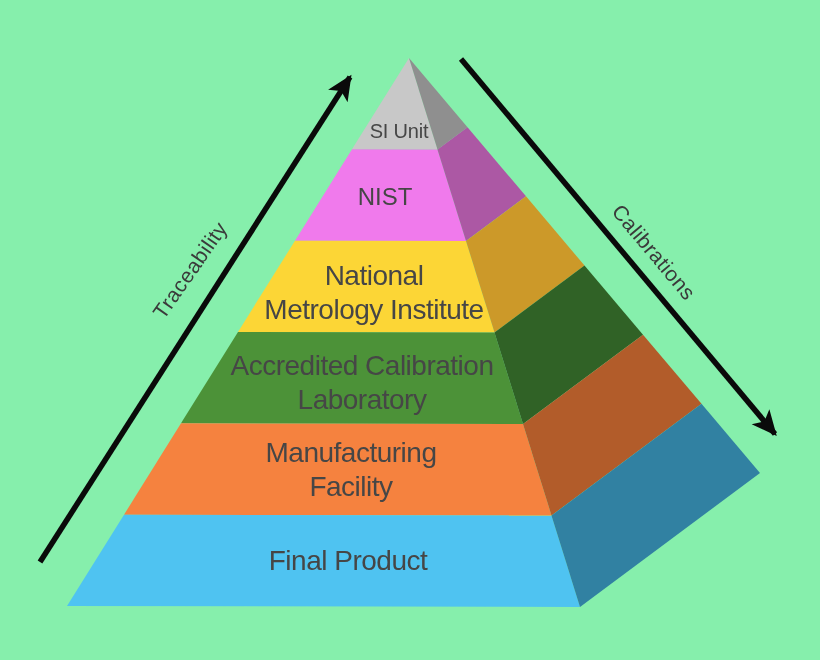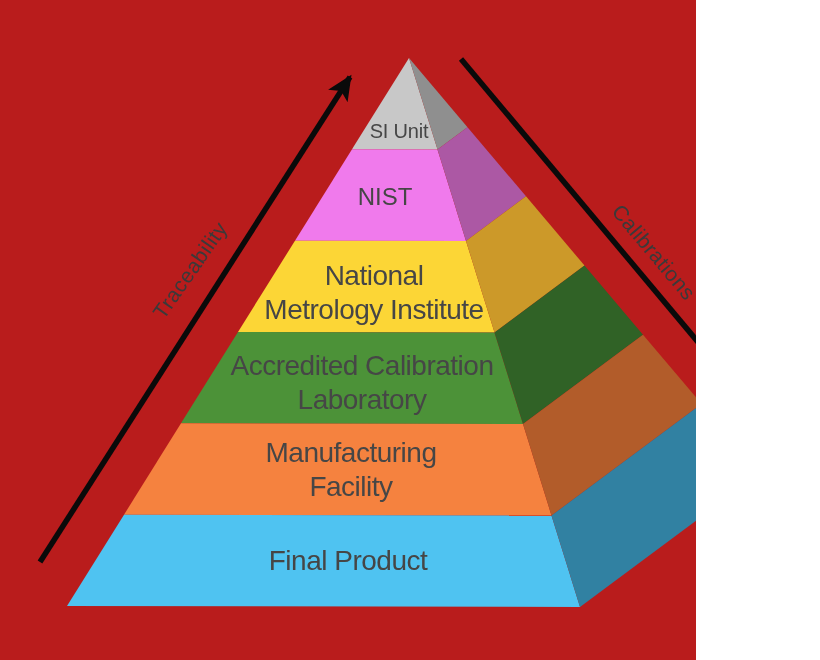--- a/index.html
+++ b/index.html
@@ -1,19 +1,19 @@
 <!DOCTYPE html>
 <html><head>
 <meta charset="utf-8">
 <style>
   html,body{margin:0;padding:0;background:#ffffff;}
   .stage{
     position:relative;
-    width:696px;height:660px;
-    background:#b91c1c;
+    width:820px;height:660px;
+    background:#86efac;
     overflow:hidden;
     font-family:"Liberation Sans", sans-serif;
   }
   svg{display:block;}
   text{
     font-family:"Liberation Sans", sans-serif;
     text-anchor:middle;
     dominant-baseline:central;
   }
   .layer-label{font-size:28px;letter-spacing:-0.5px;}

